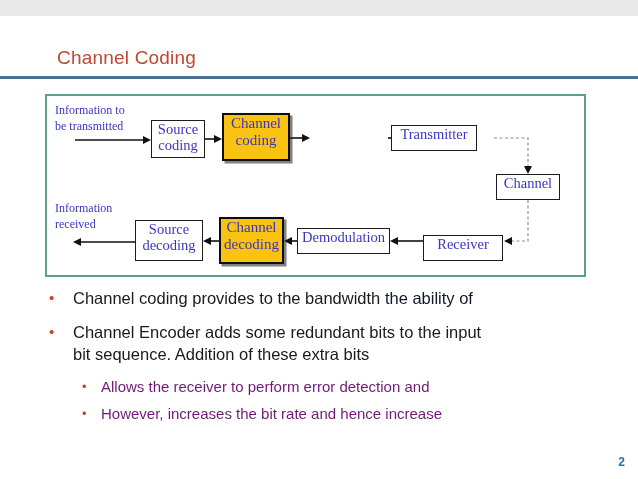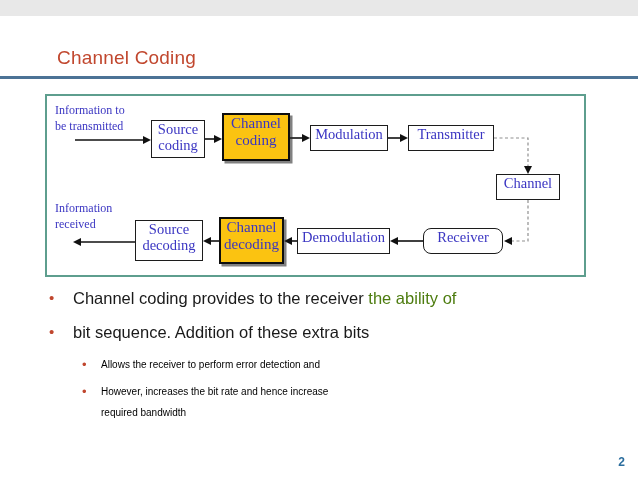--- a/index.html
+++ b/index.html
@@ -38,39 +38,39 @@
     text-align:center; box-sizing:border-box; white-space:nowrap;
   }
   .dbox.gold {
     background:#FBC311; border:2px solid #0e0e0e;
     box-shadow:2.5px 2.5px 0 rgba(45,45,45,0.6); font-size:15px;
   }
   
   .b-srccod  { left:104px; top:24px;  width:54px; height:38px; }
   .b-chcod   { left:175px; top:17px;  width:68px; height:48px; }
   .b-mod     { left:263px; top:29px;  width:78px; height:26px; }
-  .b-tx      { left:361px; top:29px;  width:86px; height:26px; }
+  .b-tx      { left:344px; top:29px;  width:86px; height:26px; }
   .b-chan    { left:449px; top:78px;  width:64px; height:26px; }
-  .b-rx      { left:376px; top:132px; width:80px; height:26px;border-radius:8px; }
+  .b-rx      { left:376px; top:139px; width:80px; height:26px; }
   .b-demod   { left:250px; top:132px; width:93px; height:26px; }
   .b-chdec   { left:172px; top:121px; width:65px; height:47px; }
   .b-srcdec  { left:88px;  top:124px; width:68px; height:41px; }
   .l-in  { left:8px;  top:6px;  }
   .l-out { left:8px;  top:104px; }
   
   .content { position:absolute; left:45px; top:271px; width:548px; }
   .brow { display:flex; }
   .brow.main { padding-left:4px; margin-bottom:12px; }
   .brow.main .dot { width:24px; font-size:15px; color:#C0462E; line-height:22px; }
   .brow.main .btext { font-size:16.5px; line-height:22px; color:#1A1A1A; }
   .brow.sub { padding-left:37px; margin-bottom:6px; }
   .brow.sub .dot { width:19px; font-size:13px; color:#C0462E; line-height:21px; }
-  .brow.sub .btext { font-size:10px; line-height:21px; color:#000000; }
+  .brow.sub .btext { font-size:15px; line-height:21px; color:#701a75; }
   .brow.m2 { margin-bottom:11px; }
-  .red { color:#4d7c0f; }
+  .red { color:#0f172a; }
   
   .pagenum {
     position:absolute; right:13px; top:439px;
     font-size:12px; font-weight:bold; color:#2C6E9E;
   }
 </style>
 </head>
 <body>
 
 <div class="slide">
@@ -137,21 +137,20 @@
           <div>Source</div>
           <div>coding</div>
         </div>
     </div>
     <div class="dbox gold b-chcod">
       <div>
           <div>Channel</div>
           <div>coding</div>
         </div>
     </div>
-    <div class="dbox b-mod">Modulation</div>
     <div class="dbox b-tx">Transmitter</div>
     <div class="dbox b-chan">Channel</div>
     <div class="dbox b-rx">Receiver</div>
     <div class="dbox b-demod">Demodulation</div>
     <div class="dbox gold b-chdec">
       <div>
           <div>Channel</div>
           <div>decoding</div>
         </div>
     </div>
@@ -167,43 +166,43 @@
       <div>received</div>
     </div>
 
   </div>
 
   <div class="content">
 
     <div class="brow main">
       <span class="dot">•</span>
       <div class="btext">
-        <div><span>Channel coding provides to the receiver </span><span class="red">the ability of</span></div>
+        <div><span>Channel coding provides to the bandwidth </span><span class="red">the ability of</span></div>
       </div>
     </div>
 
     <div class="brow main m2">
       <span class="dot">•</span>
       <div class="btext">
+        <div>Channel Encoder adds some redundant bits to the input</div>
         <div>bit sequence. Addition of these extra bits</div>
       </div>
     </div>
 
     <div class="brow sub">
       <span class="dot">•</span>
       <div class="btext">
         <div>Allows the receiver to perform error detection and</div>
       </div>
     </div>
 
     <div class="brow sub">
       <span class="dot">•</span>
       <div class="btext">
         <div>However, increases the bit rate and hence increase</div>
-        <div>required bandwidth</div>
       </div>
     </div>
 
   </div>
 
   <div class="pagenum">2</div>
 
 </div>
 
 </body></html>

